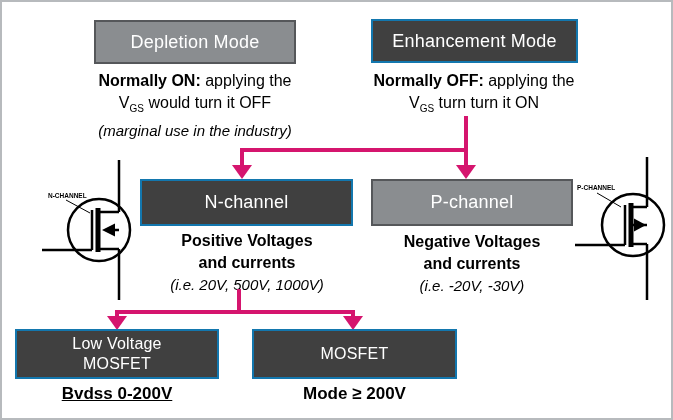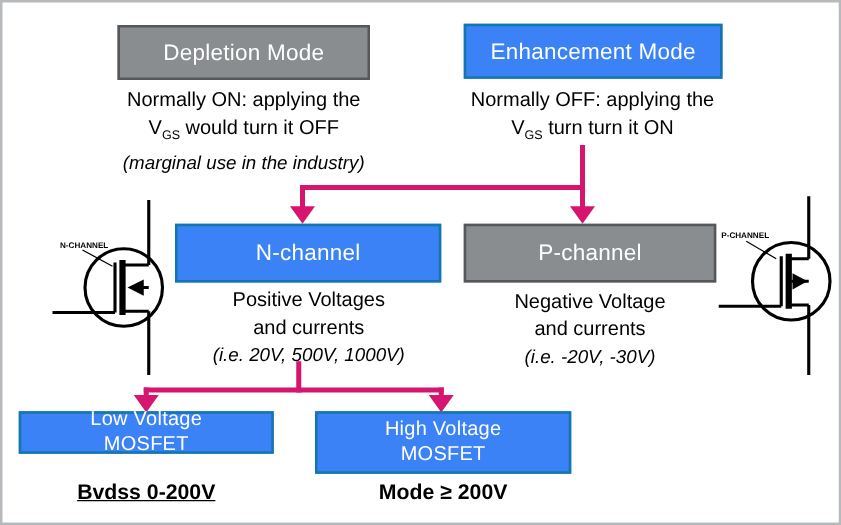--- a/index.html
+++ b/index.html
@@ -6,25 +6,25 @@
   .canvas {
     position:relative; width:673px; height:420px; background:#ffffff;
     border:2px solid #b7babd; box-sizing:border-box;
     font-family:"Liberation Sans", sans-serif; color:#000; overflow:hidden;
   }
   .box {
     position:absolute; display:flex; flex-direction:column; align-items:center;
     justify-content:center; text-align:center; color:#fff; box-sizing:border-box;
     font-size:18px; letter-spacing:0.2px;
   }
-  .box.cyan { background:#3b82f6; border:2px solid #1377ae; }
+  .box.cyan { background:#404040; border:2px solid #1377ae; }
   .box.gray { background:#8a8d90; border:2px solid #55575a; }
   .box.small { font-size:16px; line-height:20px; }
   .tblock { position:absolute; text-align:center; font-size:16px; line-height:22px; }
-  .b { font-weight:normal; }
+  .b { font-weight:bold; }
   .it { font-style:italic; font-size:15px; }
   sub { font-size:10px; }
   .caption { position:absolute; text-align:center; font-weight:bold; font-size:17px; }
   .mline { position:absolute; background:#d5156e; }
   .ahead {
     position:absolute; width:0; height:0;
     border-left:10px solid transparent; border-right:10px solid transparent;
     border-top:14px solid #d5156e;
   }
   svg text { font-family:"Liberation Sans", sans-serif; font-weight:bold; font-size:6.5px; }
@@ -96,37 +96,36 @@
     <text x="22" y="38">P-CHANNEL</text>
   </svg>
 
   <div class="tblock" style="left:120px; top:228px; width:250px;">
     <div class="b">Positive Voltages</div>
     <div class="b">and currents</div>
     <div class="it">(i.e. 20V, 500V, 1000V)</div>
   </div>
 
   <div class="tblock" style="left:345px; top:229px; width:250px;">
-    <div class="b">Negative Voltage</div>
+    <div class="b">Negative Voltages</div>
     <div class="b">and currents</div>
     <div class="it">(i.e. -20V, -30V)</div>
   </div>
 
   <div class="mline" style="left:235px; top:287px; width:4px; height:25px;"></div>
   <div class="mline" style="left:113px; top:308px; width:240px; height:4px;"></div>
   <div class="mline" style="left:113px; top:308px; width:4px; height:8px;"></div>
   <div class="ahead" style="left:105px; top:314px;"></div>
   <div class="mline" style="left:349px; top:308px; width:4px; height:8px;"></div>
   <div class="ahead" style="left:341px; top:314px;"></div>
 
-  <div class="box cyan small" style="left:13px; top:327px; width:204px; height:34px;">
+  <div class="box cyan small" style="left:13px; top:327px; width:204px; height:50px;">
     <div>Low Voltage</div>
     <div>MOSFET</div>
   </div>
   <div class="box cyan small" style="left:250px; top:327px; width:205px; height:50px;">
-    <div>High Voltage</div>
     <div>MOSFET</div>
   </div>
 
   <div class="caption" style="left:13px; top:382px; width:204px;text-decoration:underline;">Bvdss 0-200V</div>
   <div class="caption" style="left:250px; top:382px; width:205px;">Mode ≥ 200V</div>
 
 </div>
 
 </body></html>

